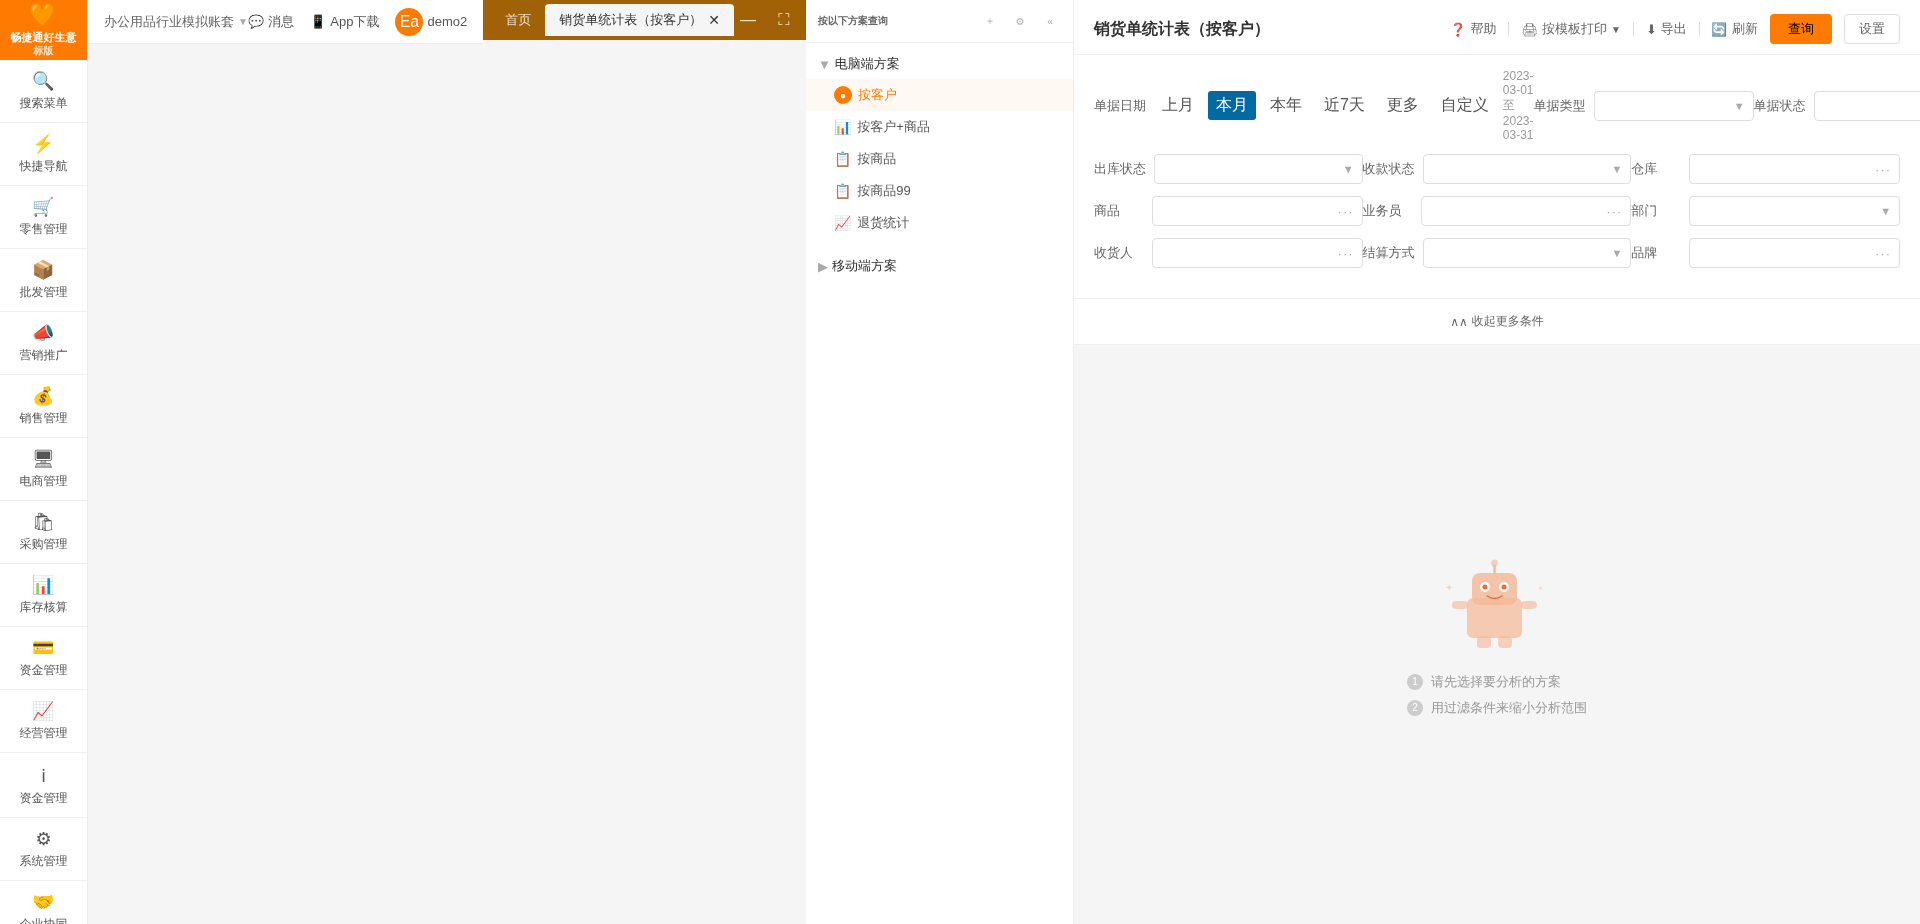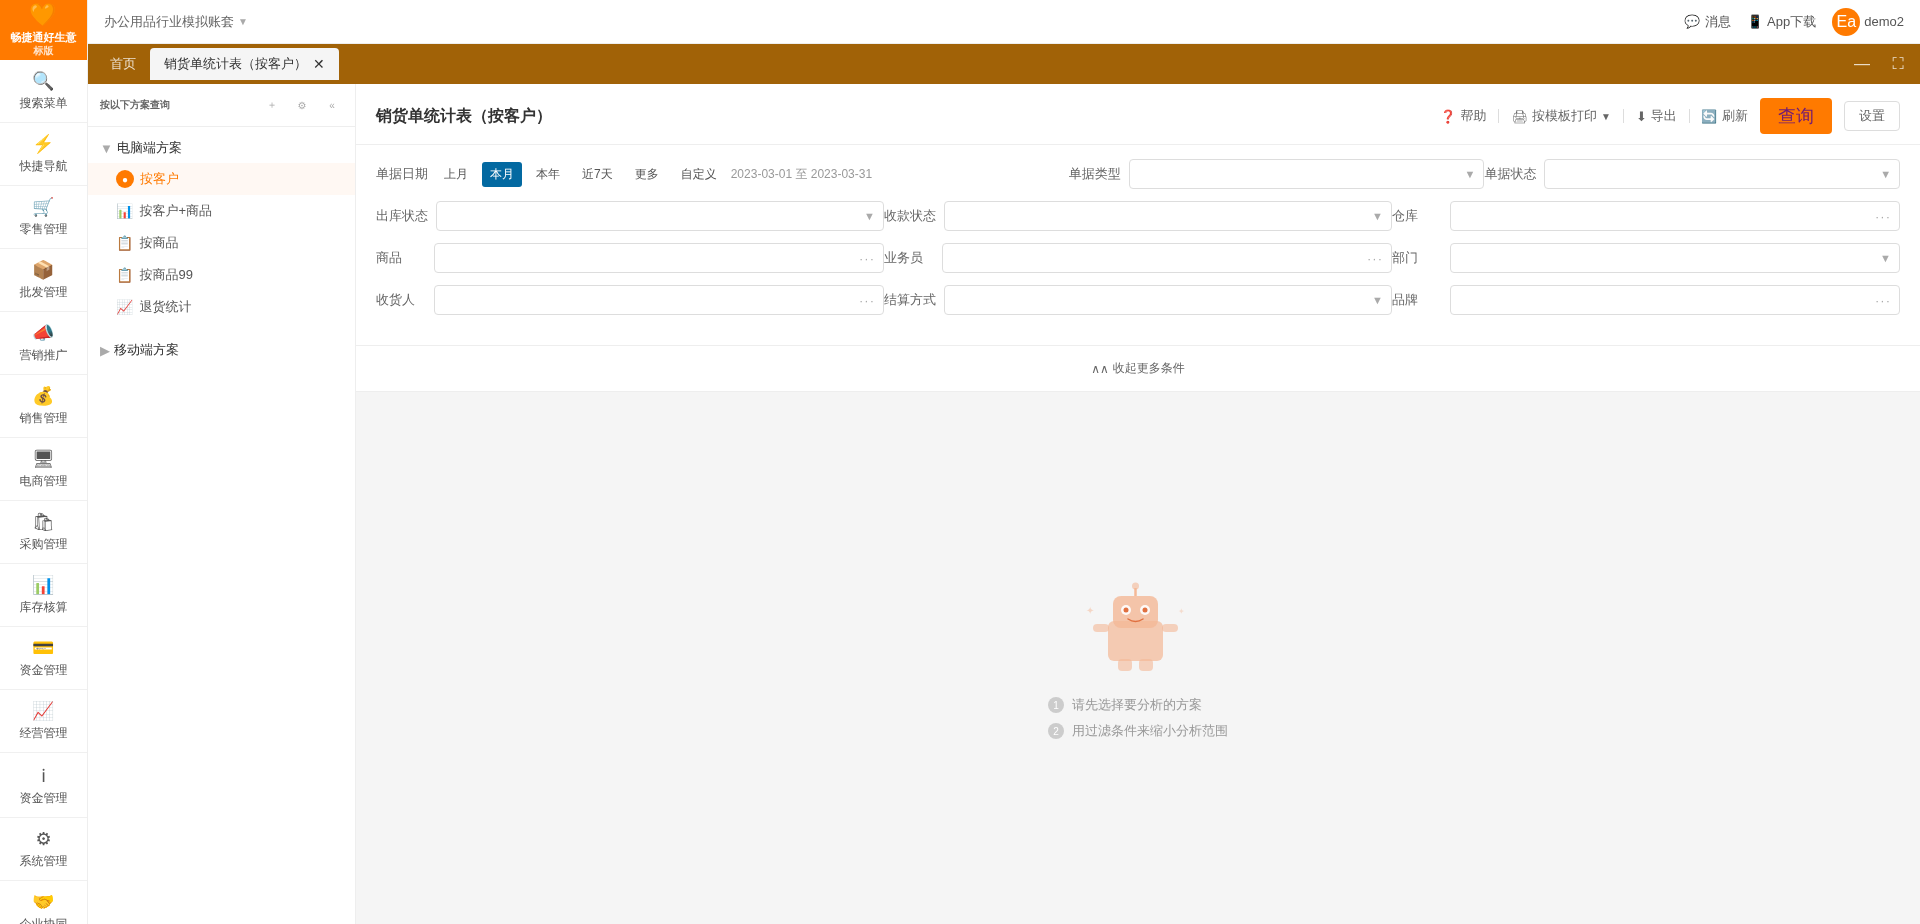--- a/index.html
+++ b/index.html
@@ -44,21 +44,21 @@
       color: #555;
       border-bottom: 1px solid #f0f0f0;
       transition: color 0.2s;
     }
     .sidebar-item-icon { font-size: 18px; margin-bottom: 3px; }
 
     
     .main {
       flex: 1;
       display: flex;
-      flex-direction: column;
+      flex-direction: row;
       overflow: hidden;
     }
 
     
     .header {
       background: #fff;
       height: 44px;
       display: flex;
       align-items: center;
       justify-content: space-between;
@@ -238,25 +238,25 @@
     .page-action-btn {
       display: flex;
       align-items: center;
       gap: 4px;
       font-size: 13px;
       color: #666;
       cursor: pointer;
     }
     .page-action-primary {
       background: #ff7a00;
-      color: #701a75;
+      color: #000000;
       border: none;
       padding: 6px 18px;
       border-radius: 4px;
-      font-size: 18px;
+      font-size: 13px;
       cursor: pointer;
     }
     .page-action-secondary {
       background: #fff;
       color: #666;
       border: 1px solid #ddd;
       padding: 5px 14px;
       border-radius: 4px;
       font-size: 13px;
       cursor: pointer;
@@ -326,21 +326,21 @@
     .chevron-icon { color: #aaa; font-size: 11px; }
     .date-filter-group {
       display: flex;
       align-items: center;
       gap: 6px;
       flex: 1;
     }
     .date-btn {
       padding: 4px 8px;
       border-radius: 3px;
-      font-size: 12px;
+      font-size: 16px;
       cursor: pointer;
       color: #555;
       white-space: nowrap;
     }
     .date-btn.active {
       background: #0369a1;
       color: #fff;
       border-radius: 3px;
     }
     .date-range-text {

